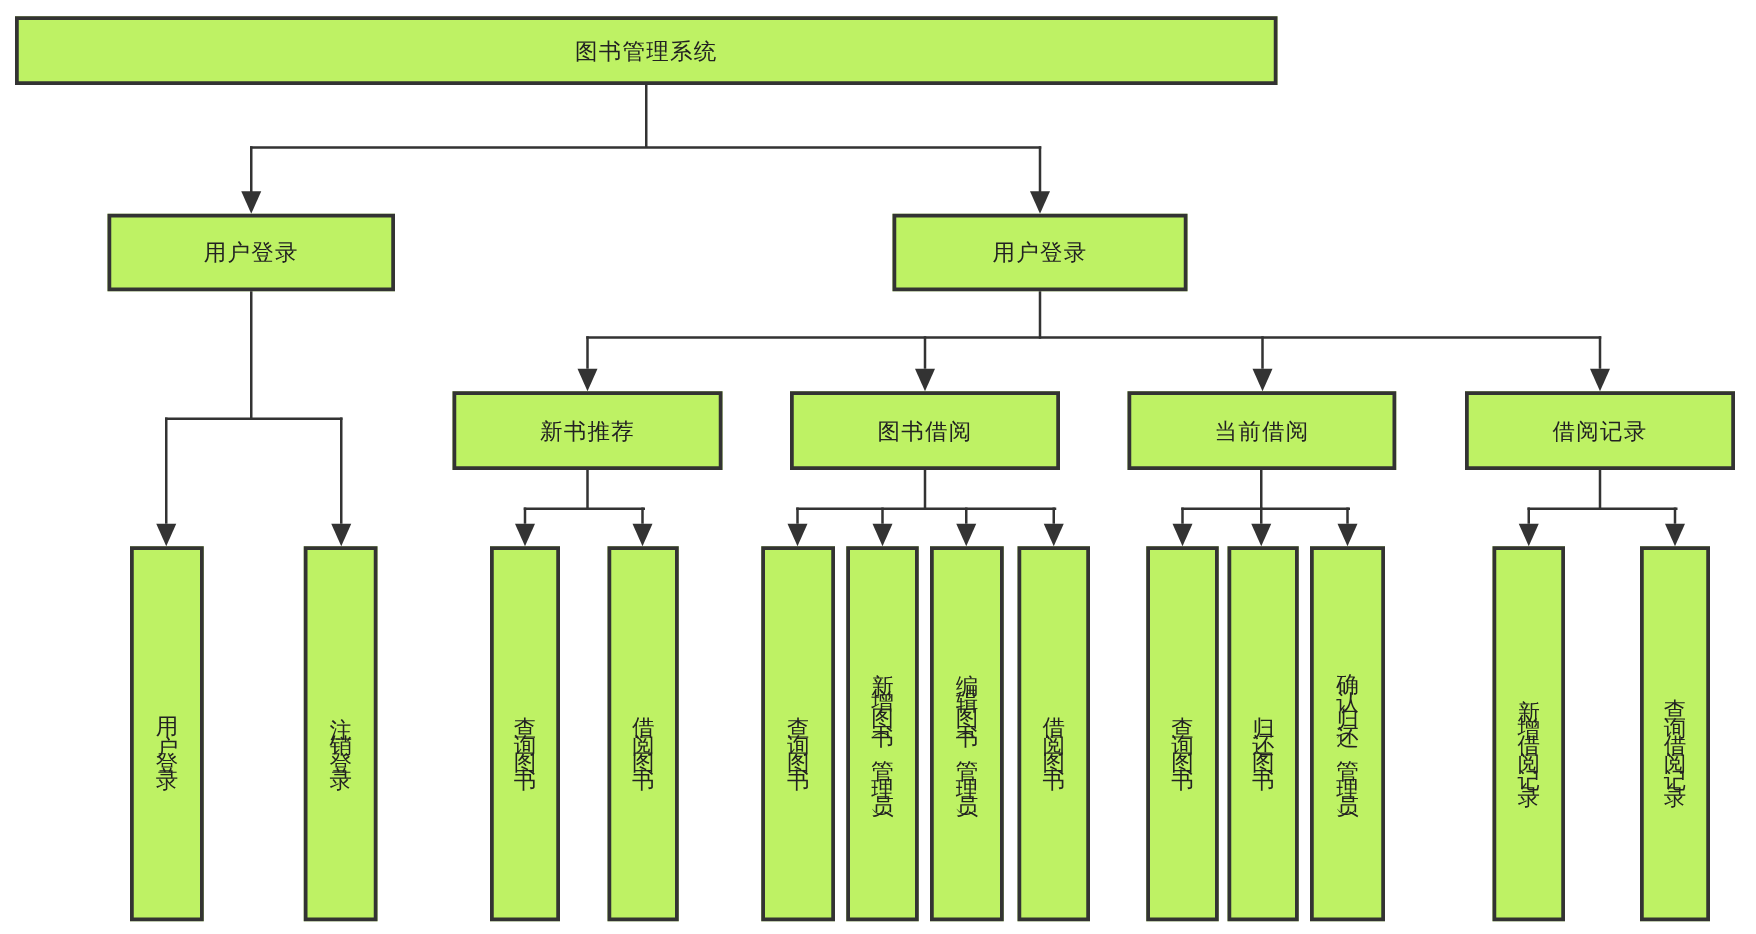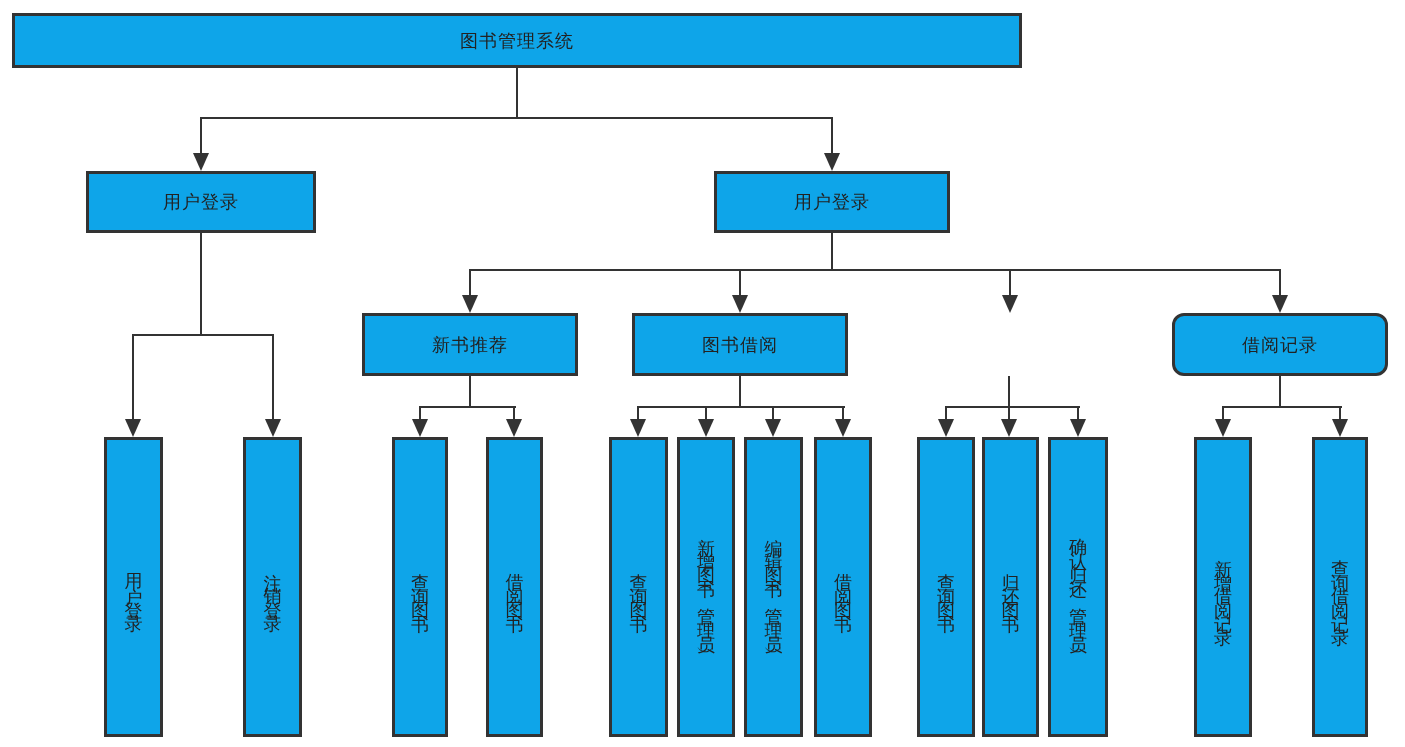--- a/index.html
+++ b/index.html
@@ -9,21 +9,21 @@
     height:747px;
     background:#ffffff;
     overflow:hidden;
     font-family:"Liberation Sans","DejaVu Sans",sans-serif;
     color:#222222;
   }
   .box{
     position:absolute;
     box-sizing:border-box;
     border:3px solid #333333;
-    background:#0ea5e9;
+    background:#bef264;
     display:flex;
     align-items:center;
     justify-content:center;
   }
   .hbox .label{
     font-size:18px;
     letter-spacing:1px;
     white-space:nowrap;
   }
   .vbox .label{
@@ -95,21 +95,24 @@
   <div class="arrow" style="left:1002px;top:295px;"></div>
   <div class="vline" style="left:1279px;top:269px;width:2px;height:26px;"></div>
   <div class="arrow" style="left:1272px;top:295px;"></div>
 
   <div class="box hbox" style="left:362px;top:313px;width:216px;height:63px;">
     <span class="label">新书推荐</span>
   </div>
   <div class="box hbox" style="left:632px;top:313px;width:216px;height:63px;">
     <span class="label">图书借阅</span>
   </div>
-  <div class="box hbox" style="left:1172px;top:313px;width:216px;height:63px;border-radius:12px;">
+  <div class="box hbox" style="left:902px;top:313px;width:215px;height:63px;">
+    <span class="label">当前借阅</span>
+  </div>
+  <div class="box hbox" style="left:1172px;top:313px;width:216px;height:63px;">
     <span class="label">借阅记录</span>
   </div>
 
   <div class="vline" style="left:469px;top:376px;width:2px;height:32px;"></div>
   <div class="hline" style="left:419px;top:406px;width:97px;height:2px;"></div>
   <div class="vline" style="left:419px;top:406px;width:2px;height:13px;"></div>
   <div class="arrow" style="left:412px;top:419px;"></div>
   <div class="vline" style="left:513px;top:406px;width:2px;height:13px;"></div>
   <div class="arrow" style="left:506px;top:419px;"></div>
 

